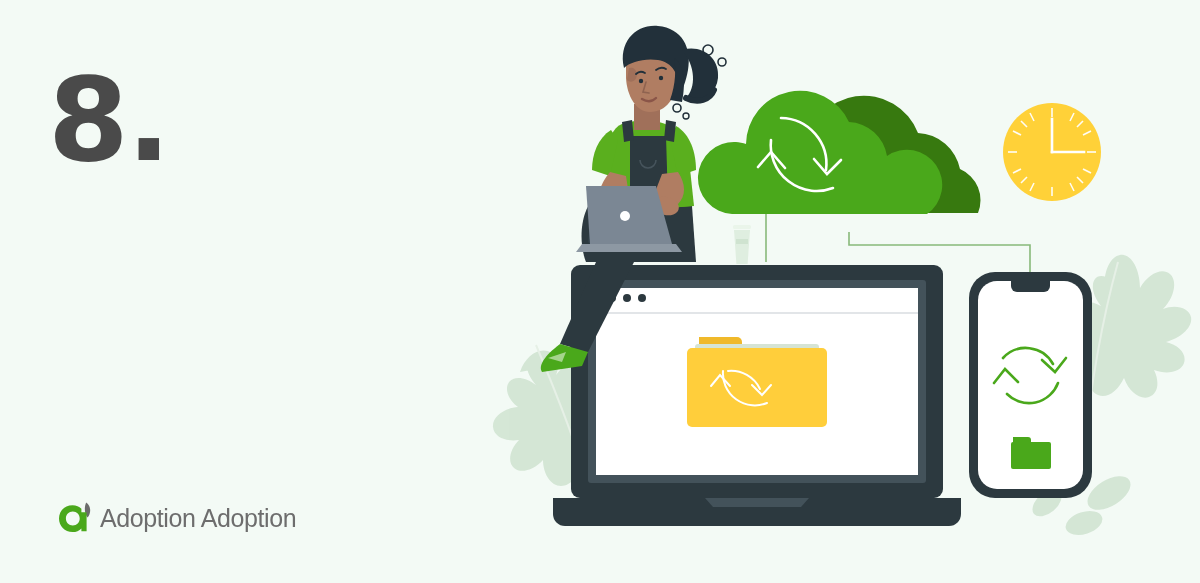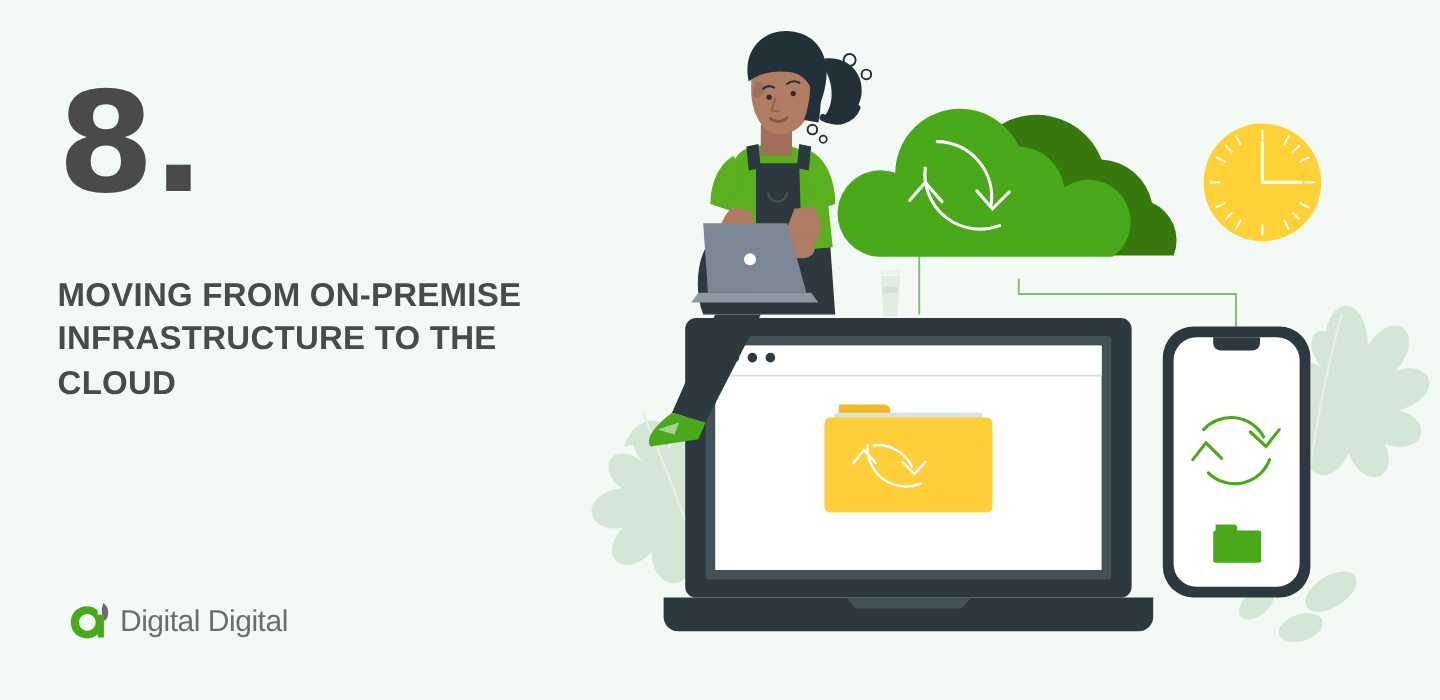--- a/index.html
+++ b/index.html
@@ -78,32 +78,31 @@
   }
   #illustration svg { display: block; }
 </style>
 </head>
 <body>
 
 <div id="slide">
 
   <div id="text-column">
     <span id="number-badge">8.</span>
-    <div id="headline">MOVING FROM ON-PREMISE INFRASTRUCTURE TO THE CLOUD</div>
   </div>
 
   <div id="logo">
     <svg id="logo-mark" viewBox="0 0 40 40">
 
       <path d="M30.2 4.5 C35 8 35.5 15 31.5 19.5 C28.5 16 28 9 30.2 4.5 Z" fill="#6b6b6b"></path>
 
       <path d="M30.6 14.2 L30.6 33.2 L25.4 33.2 L25.4 30.4 C23.2 32.8 20.2 34 16.6 34 C8.6 34 3 28.2 3 20.6 C3 13 8.6 7.2 16.6 7.2 C20.2 7.2 23.2 8.4 25.4 10.8 L25.4 14.2 Z
                M16.8 13.6 C12.8 13.6 9.9 16.6 9.9 20.6 C9.9 24.6 12.8 27.6 16.8 27.6 C20.8 27.6 23.7 24.6 23.7 20.6 C23.7 16.6 20.8 13.6 16.8 13.6 Z" fill="#4aa81b"></path>
     </svg>
-    <span id="logo-text">Digital Digital</span>
+    <span id="logo-text">Adoption Adoption</span>
   </div>
 
   <div id="illustration">
     <svg width="730" height="583" viewBox="0 0 730 583" xmlns="http://www.w3.org/2000/svg">
 
       <g opacity="0.85">
         <path fill="#cfe3d0" d="M50 372
             c6-18 22-27 33-18 6 5 6 14 3 21 10-13 25-20 34-13 7 5 5 16-2 24 12-9 27-11 33-2 5 8-2 19-12 25 12-2 24 3 24 13 0 11-15 19-29 18 10 6 15 16 10 23-6 8-21 7-32-2-2 14-11 25-21 25-10 0-18-12-18-26-9 10-22 14-29 8-7-6-4-19 5-28-13 2-25-3-26-13-1-10 11-19 25-20-11-8-14-20-8-26 5-5 16-4 26 4-9-10-12-22-6-27 5-5 15-1 22 8z"></path>
         <path fill="none" stroke="#e4efe4" stroke-width="2" d="M66 345 C85 390 105 440 120 490"></path>
       </g>

